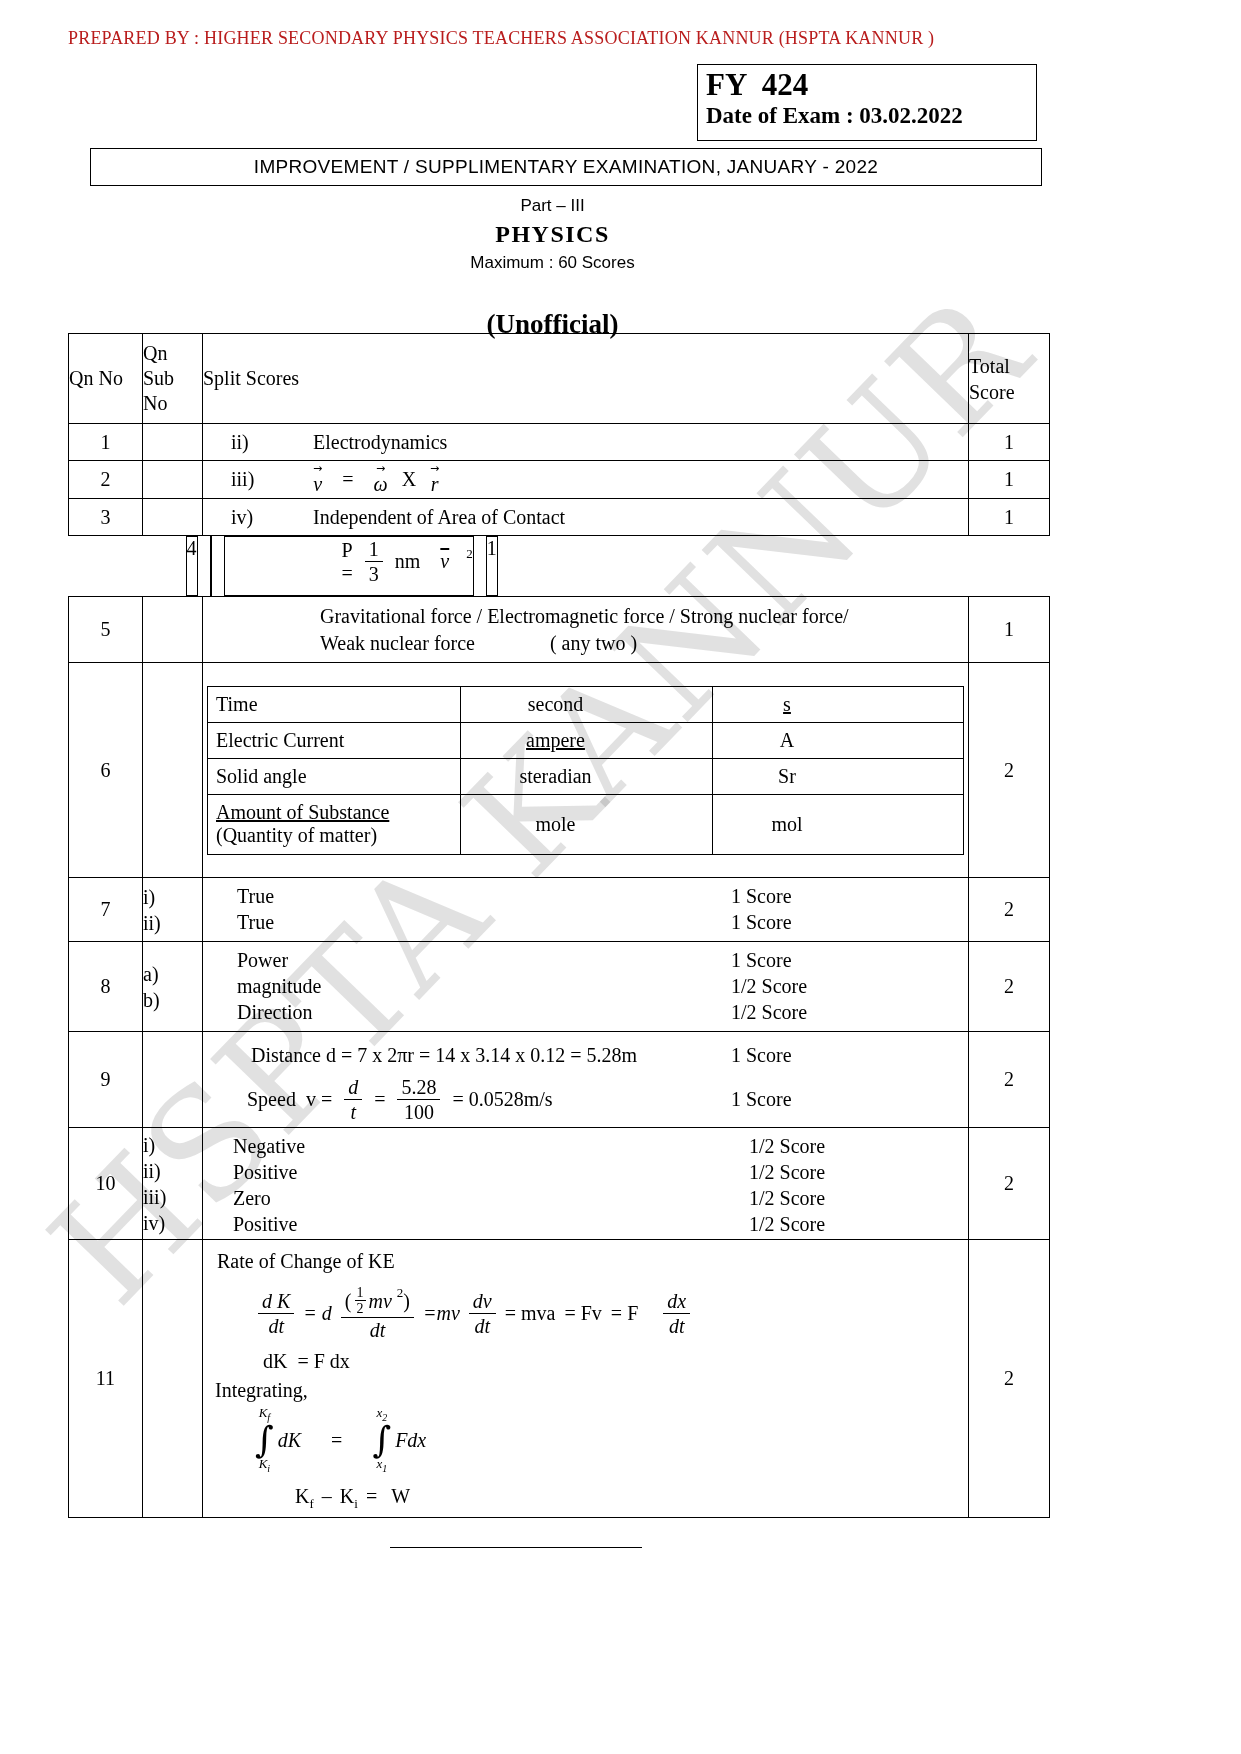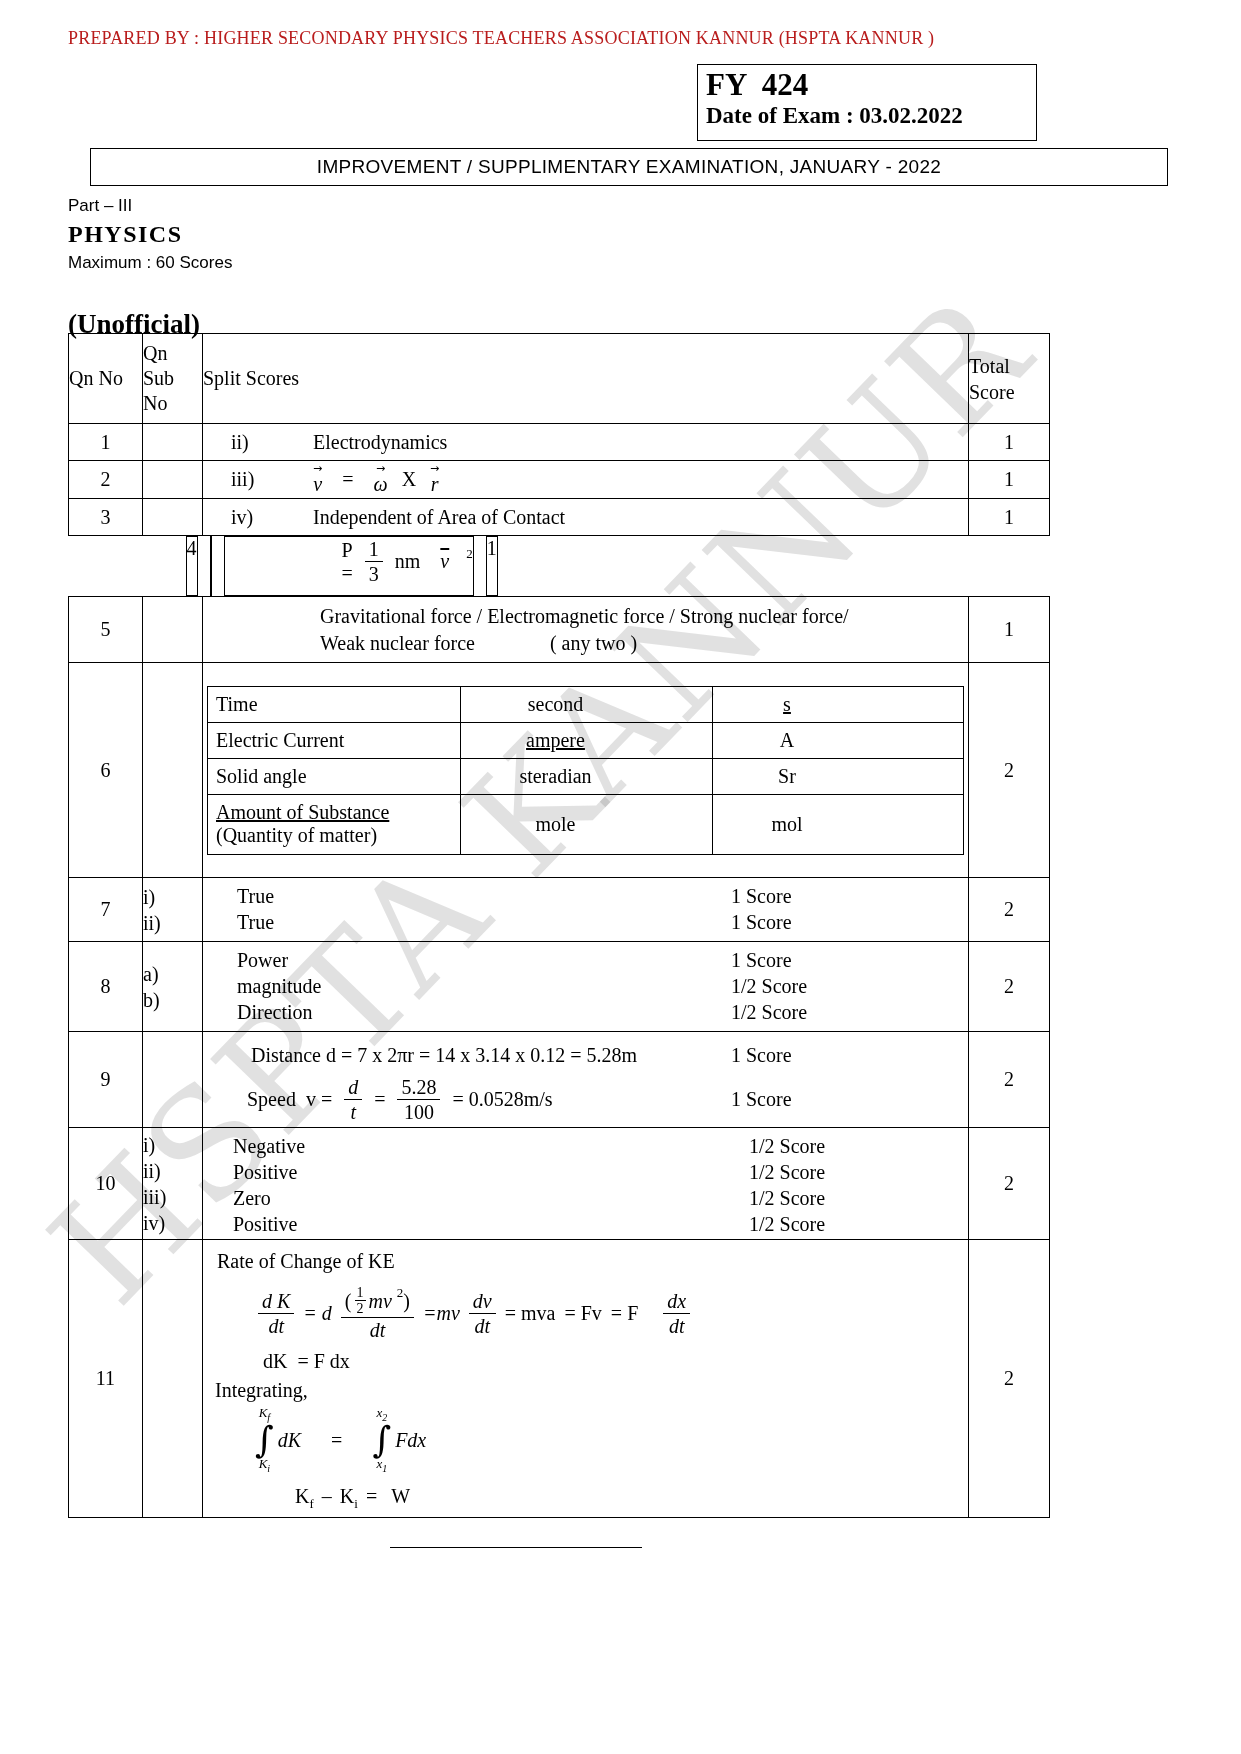--- a/index.html
+++ b/index.html
@@ -22,26 +22,26 @@
   }
 
   .exam-code-box {
     position:absolute; left:697px; top:64px; width:340px; height:77px;
     border:1px solid #000; padding:2px 8px; background:transparent;
   }
   .exam-code { font-size:31px; font-weight:bold; line-height:1.15; white-space:pre; }
   .exam-date { font-size:23px; font-weight:bold; }
 
   .exam-title-box {
-    position:absolute; left:90px; top:148px; width:1078px; height:38px;
+    position:absolute; left:90px; top:148px; width:952px; height:38px;
     border:1px solid #000; display:flex; align-items:center; justify-content:center;
     font-family:"Liberation Sans", sans-serif; font-size:19px; letter-spacing:0.3px;
   }
 
-  .center-head { position:absolute; left:68px; width:969px; }
+  .center-head { position:absolute; left:68px; width:969px; text-align:center; }
   .part      { top:196px; font-family:"Liberation Sans", sans-serif; font-size:17px; }
   .subject   { top:221px; font-size:24px; font-weight:bold; letter-spacing:1.5px; }
   .maximum   { top:253px; font-family:"Liberation Sans", sans-serif; font-size:17px; }
   .answerkey { top:279px; font-size:22px; font-weight:bold; letter-spacing:0.5px; }
   .unofficial{ top:309px; font-size:27px; font-weight:bold; }
 
   table.main-table {
     position:absolute; left:68px; top:333px; width:981px;
     border-collapse:collapse; table-layout:fixed; background:transparent; z-index:1;
   }

